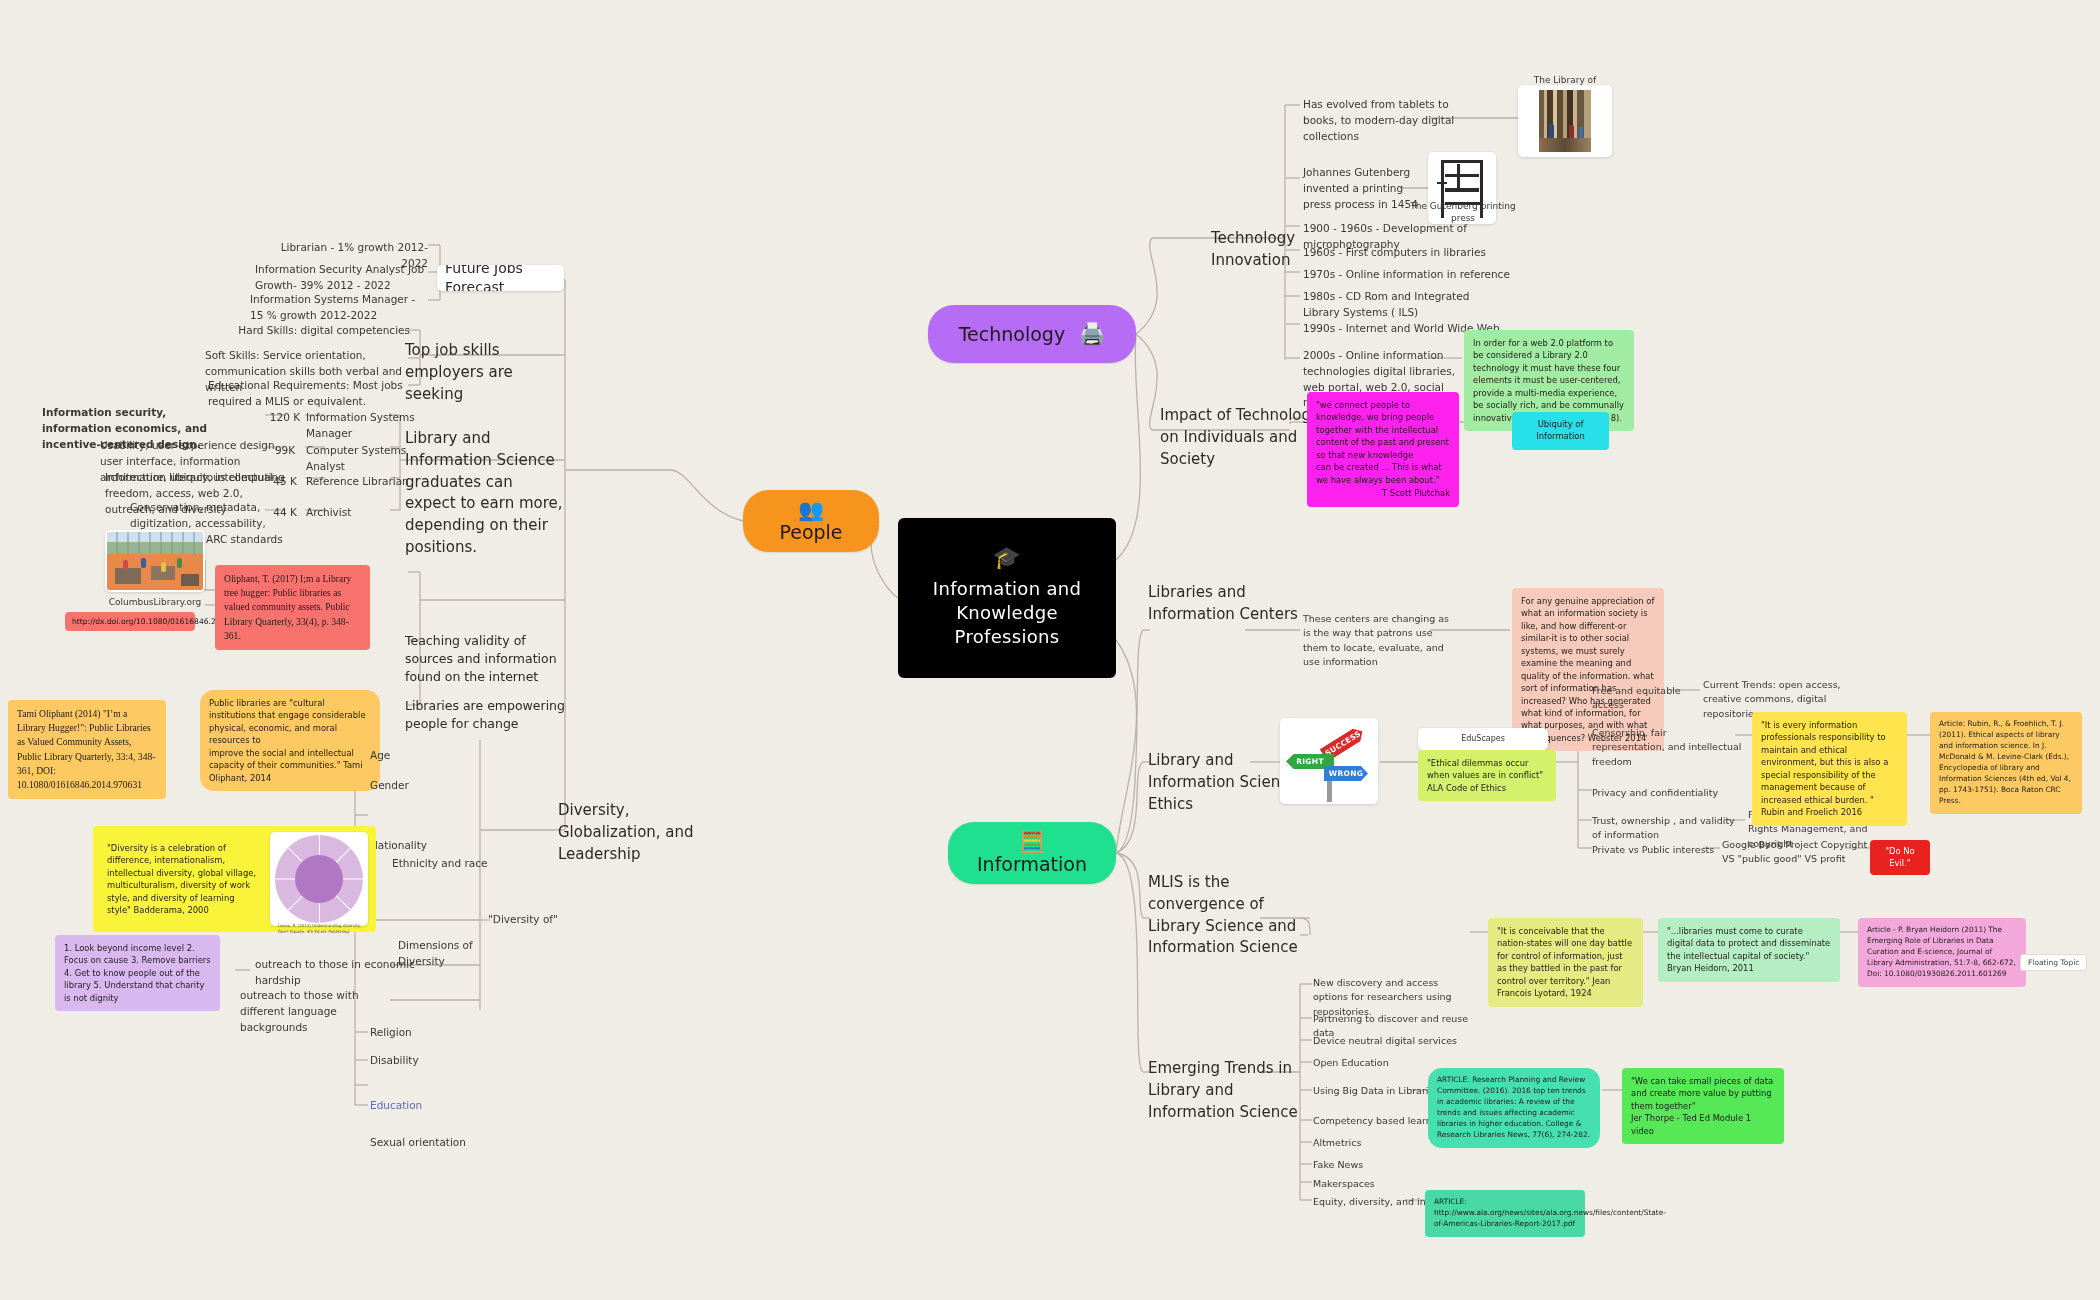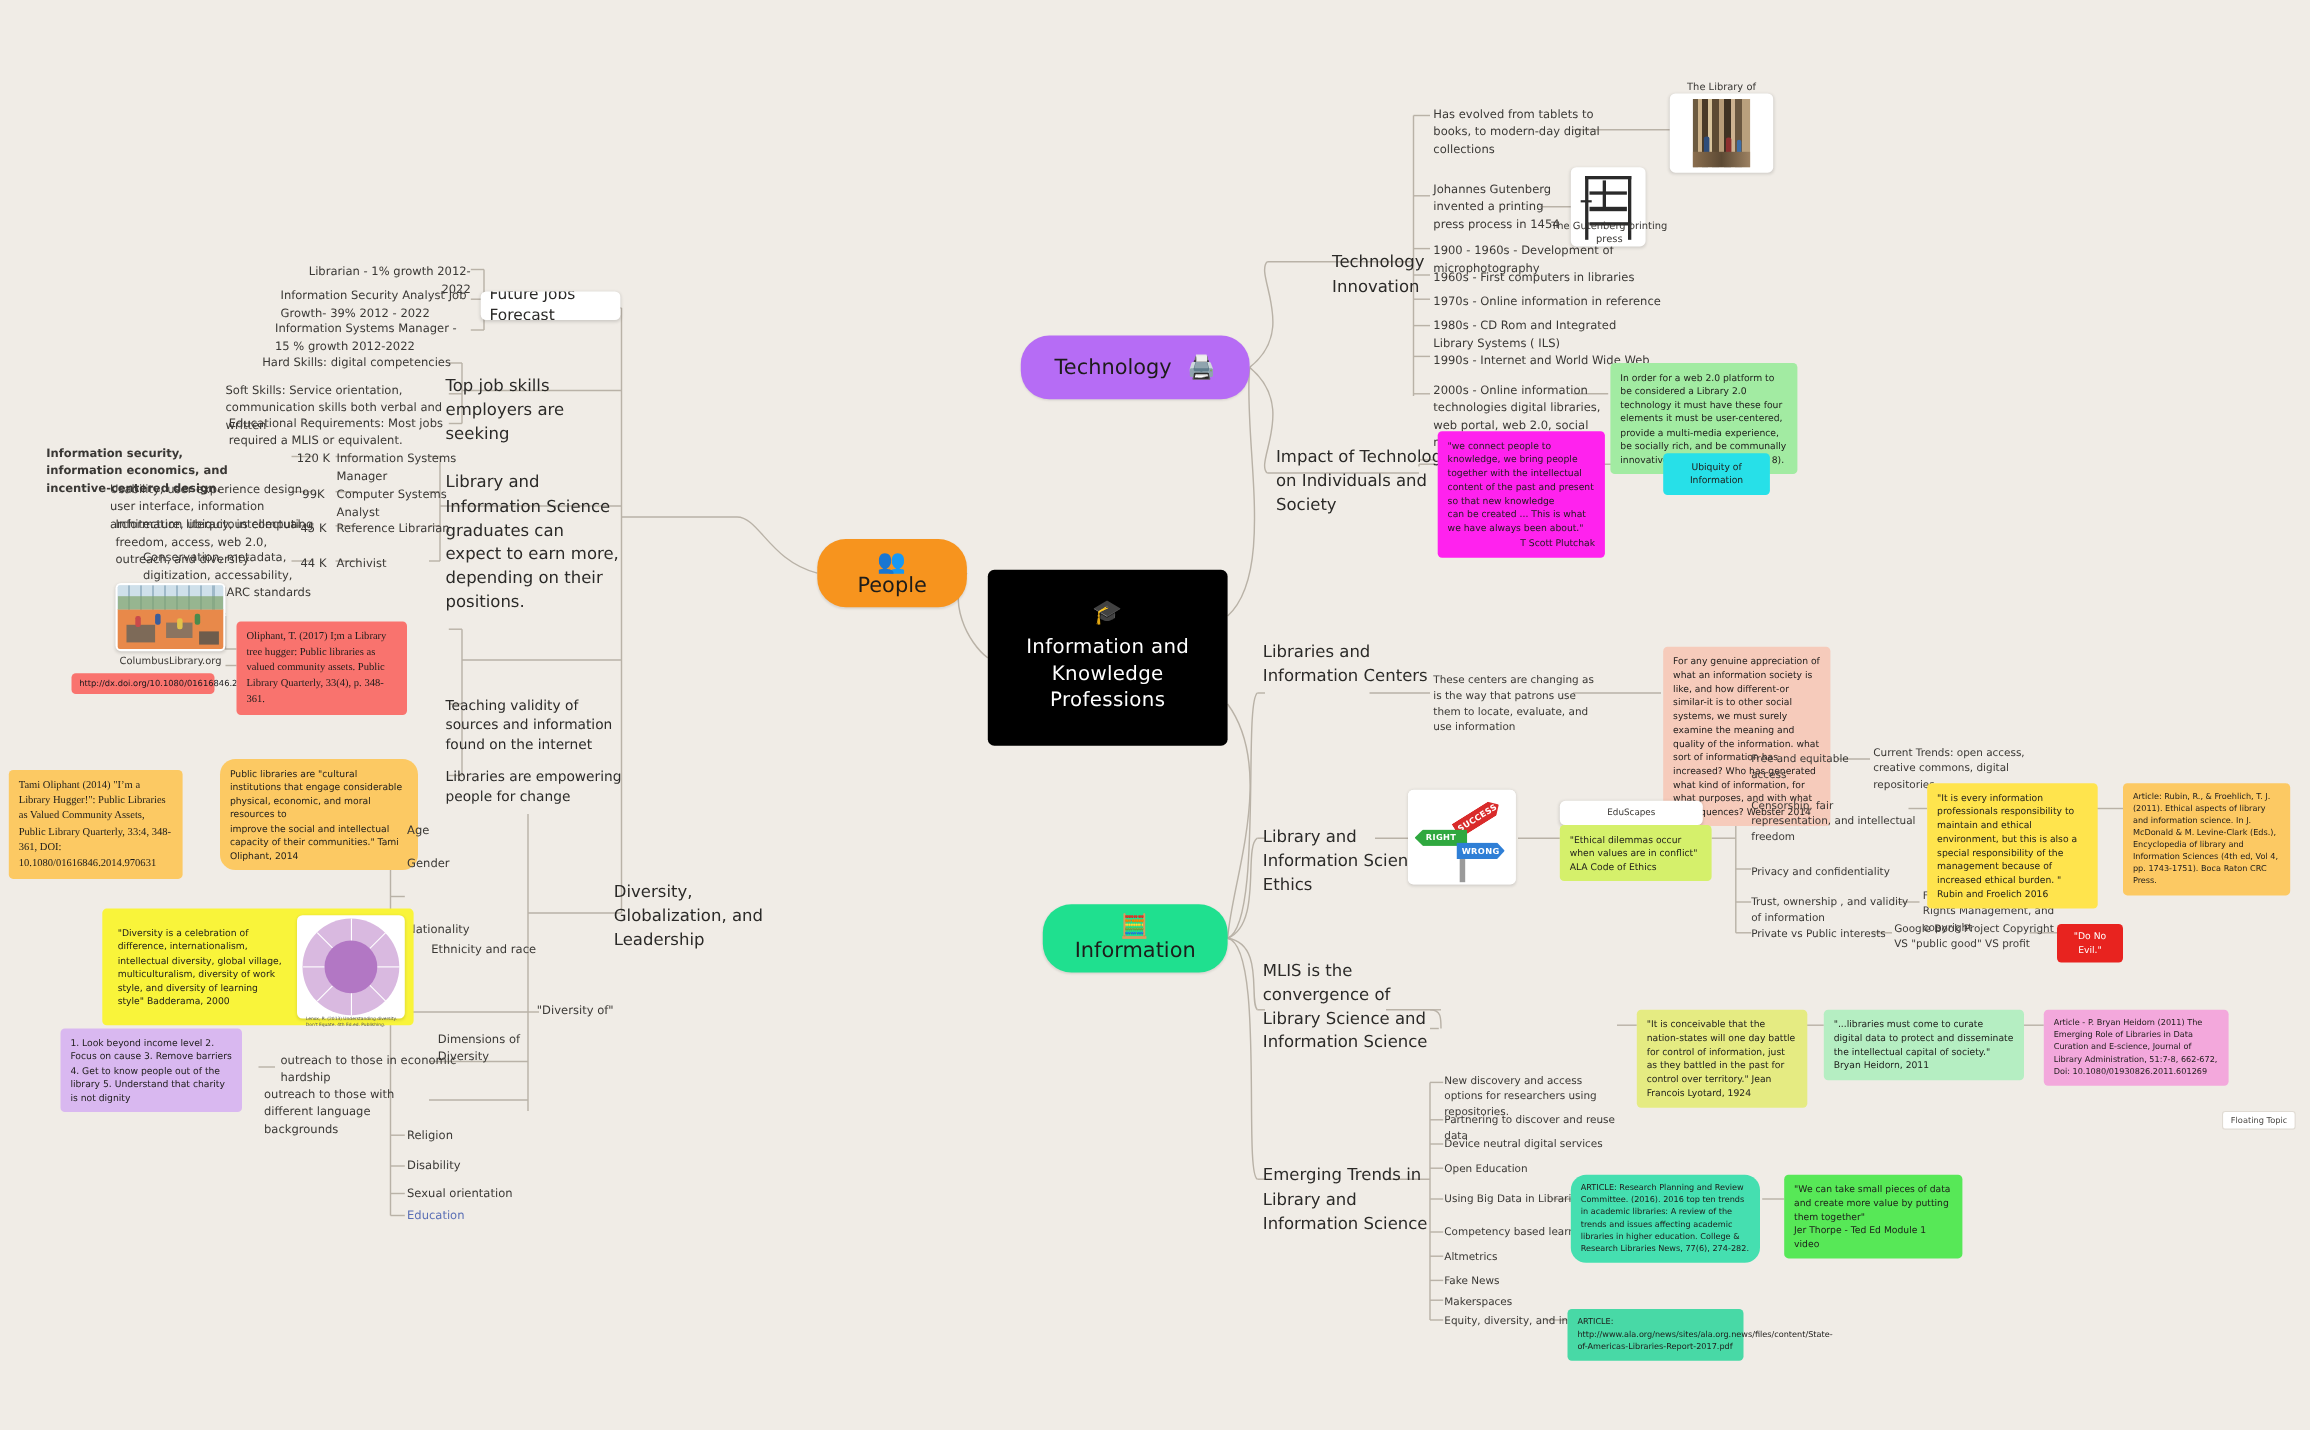--- a/index.html
+++ b/index.html
@@ -446,21 +446,21 @@
   <div class="node txt branch" style="left:558px;top:800px;width:150px;">Diversity, Globalization, and Leadership</div>
   <div class="node txt sub" style="left:488px;top:912px;width:90px;">"Diversity of"</div>
   <div class="node txt sub" style="left:398px;top:938px;width:120px;">Dimensions of Diversity</div>
 
   <div class="node txt sub" style="left:370px;top:748px;width:100px;">Age</div>
   <div class="node txt sub" style="left:370px;top:778px;width:100px;">Gender</div>
   <div class="node txt sub" style="left:392px;top:808px;width:110px;margin-top:48px;">Ethnicity and race</div>
   <div class="node txt sub" style="left:370px;top:838px;width:100px;">Nationality</div>
   <div class="node txt sub" style="left:370px;top:1025px;width:100px;">Religion</div>
   <div class="node txt sub" style="left:370px;top:1053px;width:100px;">Disability</div>
-  <div class="node txt sub" style="left:370px;top:1078px;width:110px;">Sexual orientation</div>
+  <div class="node txt sub" style="left:370px;top:1135px;width:110px;">Sexual orientation</div>
   <div class="node txt sub" style="left:370px;top:1098px;width:110px;color:#5a6fb5;">Education</div>
 
   <div class="node txt sub" style="left:255px;top:957px;width:160px;">outreach to those in economic hardship</div>
   <div class="node txt sub" style="left:240px;top:988px;width:150px;">outreach to those with different language backgrounds</div>
 
   <div class="node sticky" style="left:93px;top:826px;width:283px;height:106px;background:#f9f43a;padding:16px 14px;">
     <div style="width:150px;">"Diversity is a celebration of difference, internationalism, intellectual diversity, global village, multiculturalism, diversity of work style, and diversity of learning style"        Badderama, 2000</div>
   </div>
   <div class="node imgcard wheelcard" style="left:270px;top:832px;width:98px;height:94px;">
     <div class="wheel">
@@ -472,15 +472,15 @@
       <div class="spoke" style="transform:rotate(225deg);"></div>
       <div class="spoke" style="transform:rotate(270deg);"></div>
       <div class="spoke" style="transform:rotate(315deg);"></div>
       <div class="inner"></div>
     </div>
   </div>
   <div class="node tiny" style="left:278px;top:923px;width:88px;font-size:4px;color:#555;">Lenox, R. (2013) Understanding diversity. Don't Equate. 4th Ed.ed. Publishing.</div>
 
   <div class="node sticky" style="left:55px;top:935px;width:165px;background:#d9b8f0;">1. Look beyond income level   2. Focus on cause  3. Remove barriers  4. Get to know people out of the library   5. Understand that charity is not dignity</div>
 
-  <div class="floatingtag" style="left:2020px;top:1010px;">Floating Topic</div>
+  <div class="floatingtag" style="left:2020px;top:954px;">Floating Topic</div>
 
 </div>
 
 </body></html>

